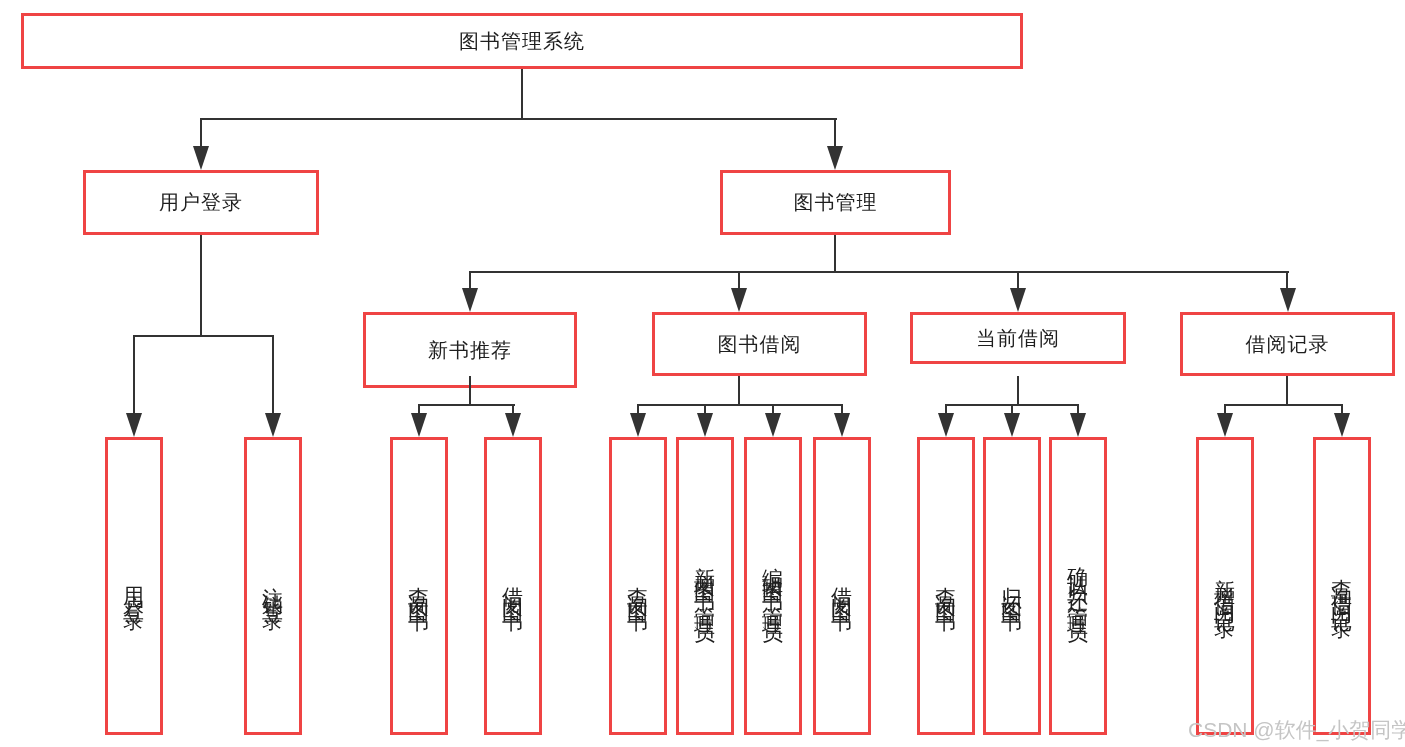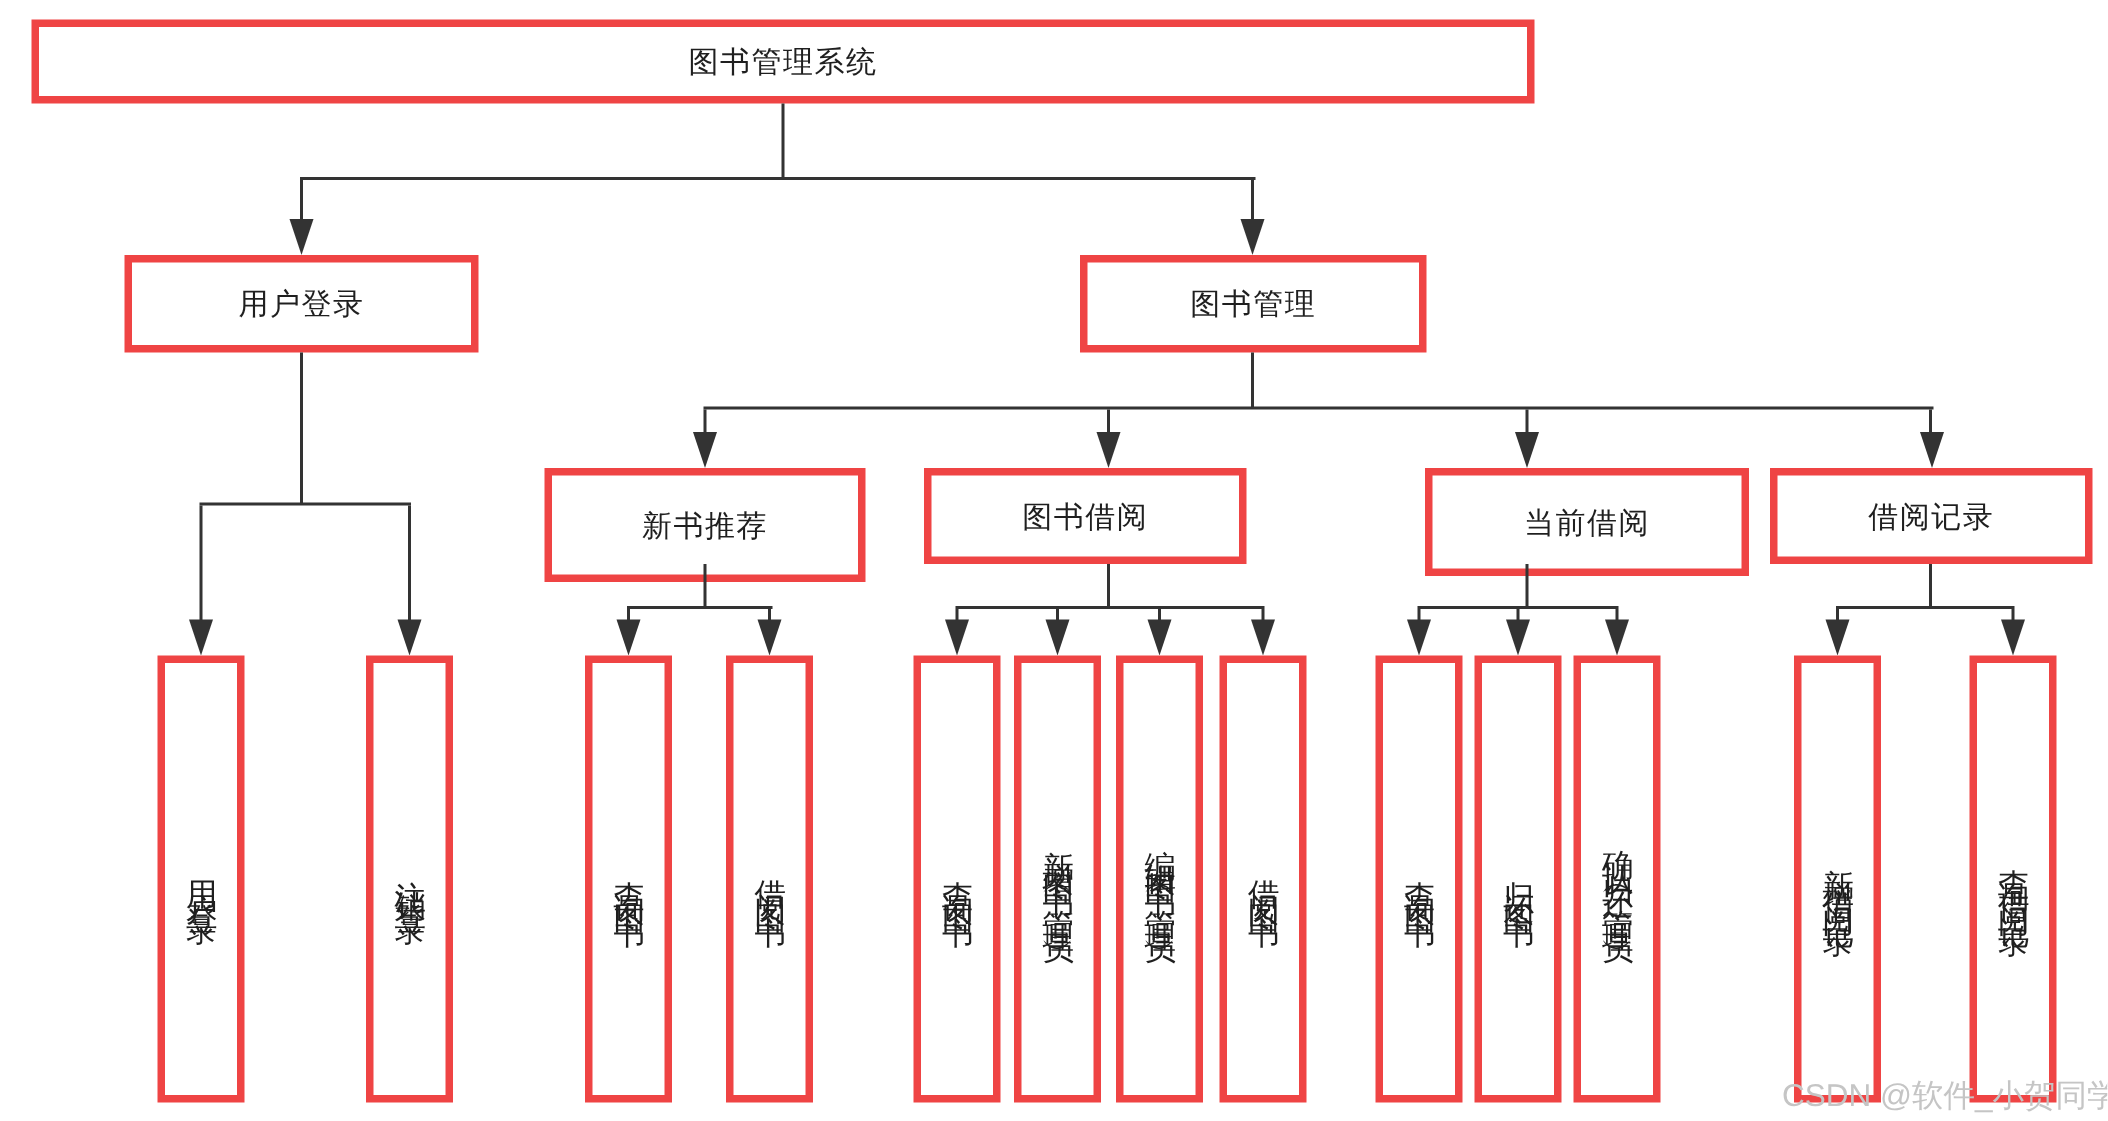--- a/index.html
+++ b/index.html
@@ -7,21 +7,21 @@
     position: relative;
     width: 1405px;
     height: 747px;
     background: #ffffff;
     overflow: hidden;
     font-family: "Liberation Sans", "DejaVu Sans", sans-serif;
   }
   .box {
     position: absolute;
     box-sizing: border-box;
-    border: 5px solid #ef4444;
+    border: 3px solid #ef4444;
     background: #ffffff;
     display: flex;
     align-items: center;
     justify-content: center;
   }
   .box .lbl {
     color: #1f1f1f;
     font-size: 20px;
     letter-spacing: 1px;
     white-space: nowrap;
@@ -89,24 +89,24 @@
   <div class="vline" style="left:738px;top:273px;height:16px"></div>
   <div class="arrow" style="left:731px;top:288px"></div>
   <div class="vline" style="left:1017px;top:273px;height:16px"></div>
   <div class="arrow" style="left:1010px;top:288px"></div>
   <div class="vline" style="left:1286px;top:273px;height:16px"></div>
   <div class="arrow" style="left:1280px;top:288px"></div>
 
   <div class="box" style="left:363px;top:312px;width:214px;height:76px">
     <span class="lbl">新书推荐</span>
   </div>
-  <div class="box" style="left:616px;top:312px;width:215px;height:64px">
+  <div class="box" style="left:652px;top:312px;width:215px;height:64px">
     <span class="lbl">图书借阅</span>
   </div>
-  <div class="box" style="left:950px;top:312px;width:216px;height:72px">
+  <div class="box" style="left:910px;top:312px;width:216px;height:52px">
     <span class="lbl">当前借阅</span>
   </div>
   <div class="box" style="left:1180px;top:312px;width:215px;height:64px">
     <span class="lbl">借阅记录</span>
   </div>
 
   <div class="vline" style="left:469px;top:376px;height:30px"></div>
   <div class="hline" style="left:418px;top:404px;width:97px"></div>
   <div class="vline" style="left:418px;top:406px;height:8px"></div>
   <div class="arrow" style="left:411px;top:413px"></div>

